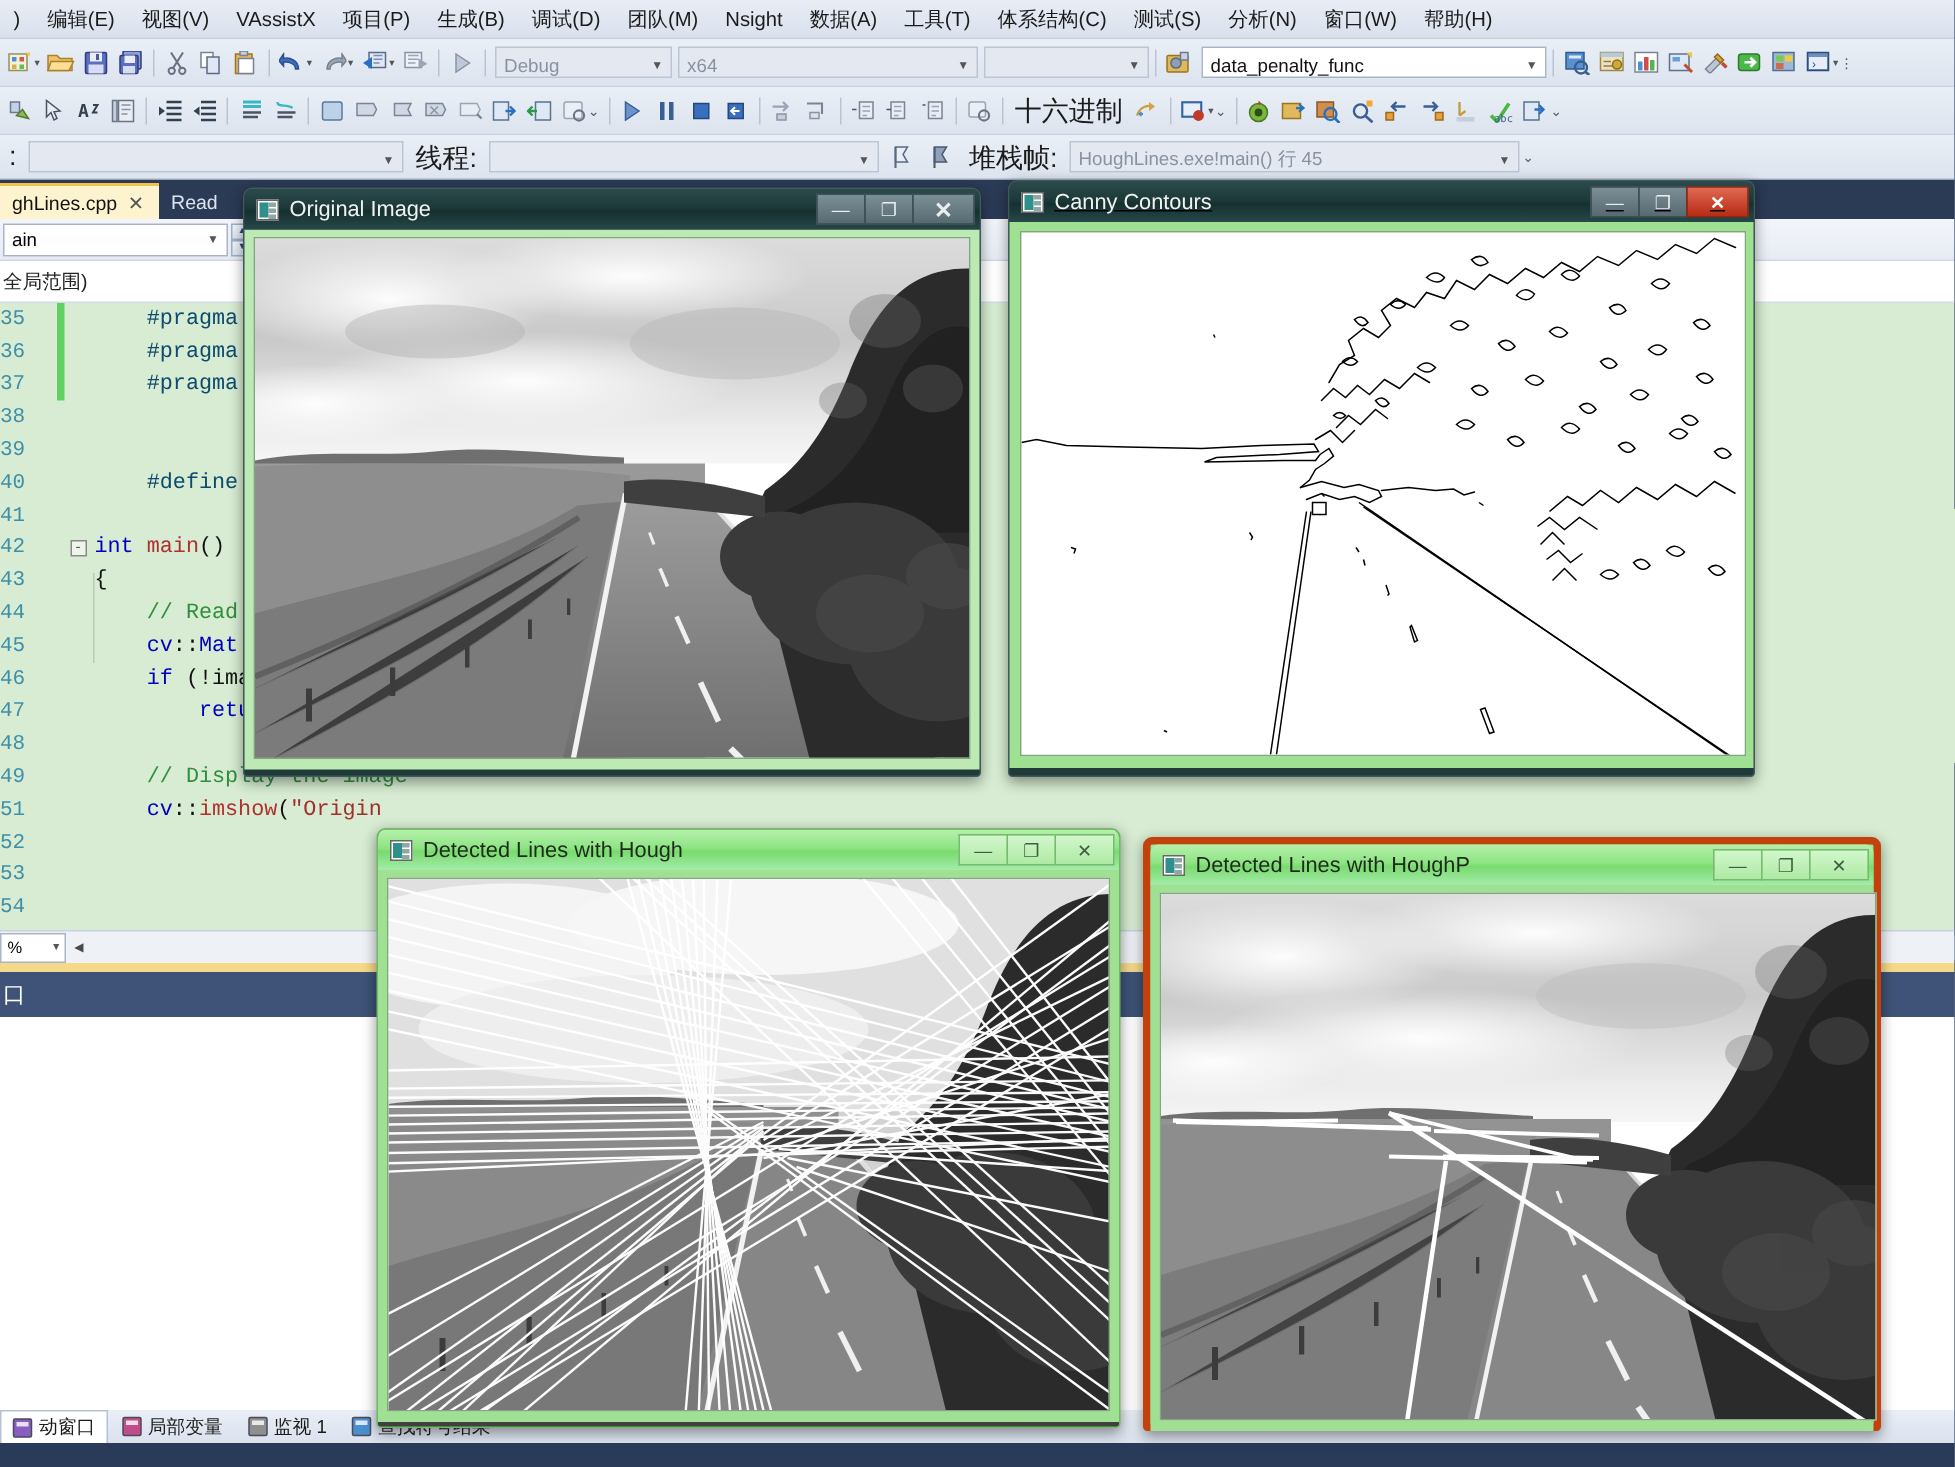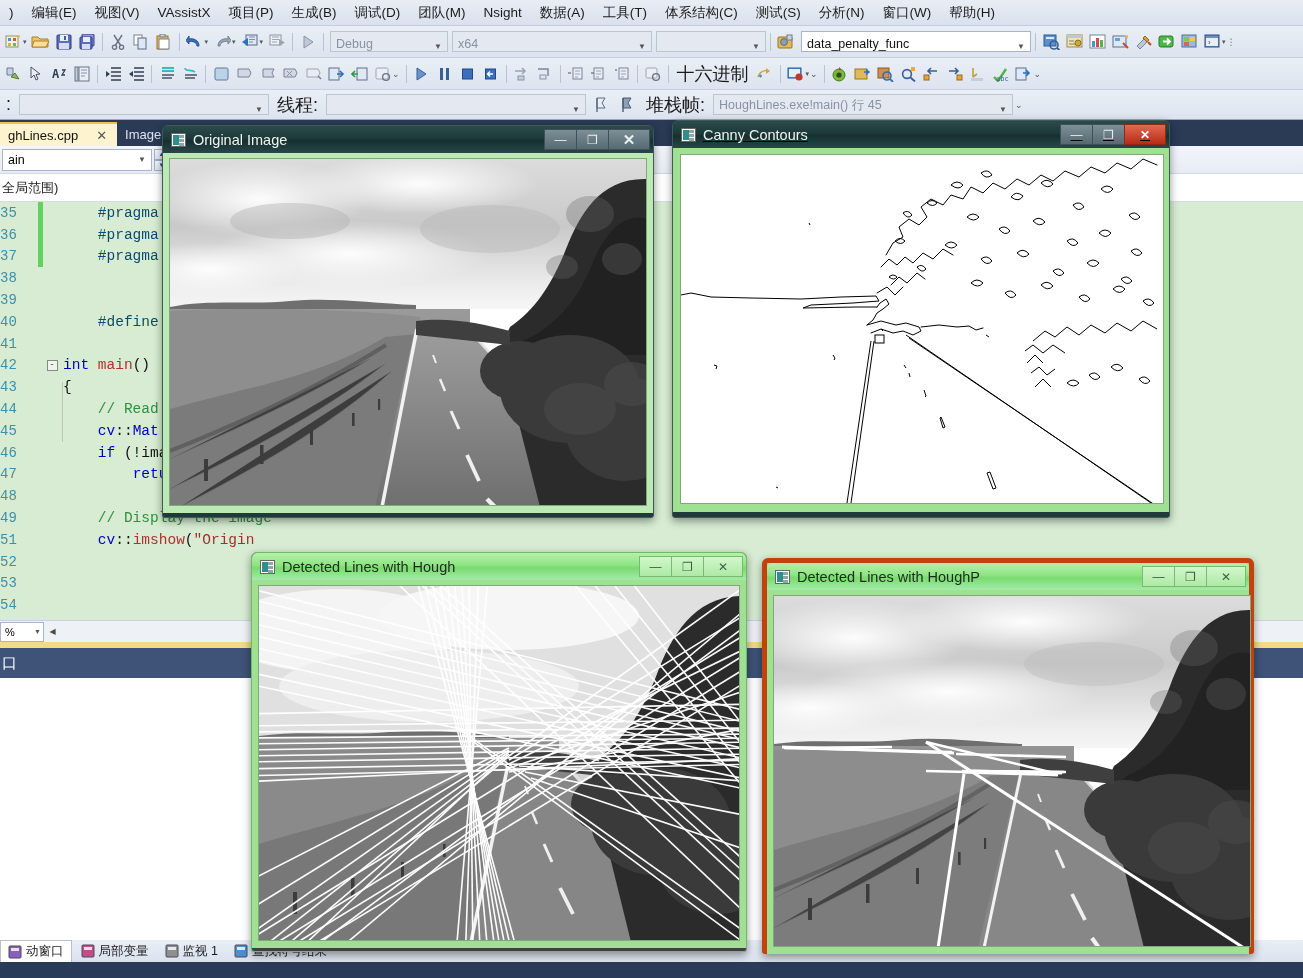--- a/index.html
+++ b/index.html
@@ -53,39 +53,39 @@
   .tbicon {
     width: 22px; height: 22px; position: relative; border-radius: 2px;
     display: inline-flex; align-items: center; justify-content: center;
     font-size: 12px; color: #4a5568; flex: none;
   }
   .tbsep { width: 1px; height: 18px; background: #b9c3d4; margin: 0 3px; flex: none; }
   .tbarrow { font-size: 7px; color: #555; margin-left: -2px; margin-right: 2px; }
 
   .combo {
     height: 21px; border: 1px solid #a9b4c6; background: #fff;
-    font-size: 12.5px; display: flex; align-items: flex-end;
+    font-size: 12.5px; display: flex; align-items: center;
     padding: 4px 2px 0 5px; color: #111; position: relative;
   }
   .combo.gray { background: #e4e9f1; color: #8892a3; border-color: #bcc5d4; }
   .combo .cb-arrow {
     margin-left: auto; width: 14px; text-align: center;
     font-size: 8px; color: #555;
   }
   .lbl { font-size: 18px; color: #1b1b1b; padding: 0 4px; white-space: nowrap; }
 
   
   .tabstrip {
     position: absolute; left: 0; top: 120px; width: 1303px; height: 26px;
     background: #2b3a55;
     display: flex; align-items: flex-end;
   }
   .tab {
     height: 24px; padding: 0 10px 0 8px; display: flex; align-items: center;
-    font-size: 13px; gap: 18px;
+    font-size: 13px; gap: 7px;
   }
   .tab.active { background: #fdf4cf; color: #111; border-top: 2px solid #f2c14e; }
   .tab.inactive { color: #dde4f0; }
   .tab .x { font-size: 13px; color: #555; }
 
   
   .navbar {
     position: absolute; left: 0; top: 146px; width: 1303px; height: 28px;
     background: linear-gradient(#f2f5fa, #e7ecf4);
     border-bottom: 1px solid #cfd8e6;
@@ -718,21 +718,21 @@
       </div>
       <div class="tbarrow" style="font-size:9px;">⌄</div>
     </div>
 
     <div class="tabstrip" id="tabstrip">
         <div class="tab active">
           <span>ghLines.cpp</span>
           <span class="x">✕</span>
         </div>
         <div class="tab inactive">
-          <span>Image</span>
+          <span>Read</span>
         </div>
       </div>
 
     <div class="navbar">
       <div class="navcombo" style="width:150px;">
         <span>ain</span>
         <span class="cb-arrow" style="margin-left:auto;width:14px;text-align:center;font-size:8px;color:#555;">▼</span>
       </div>
       <div class="spinbox">
         <div class="spinbtn">▲</div>

